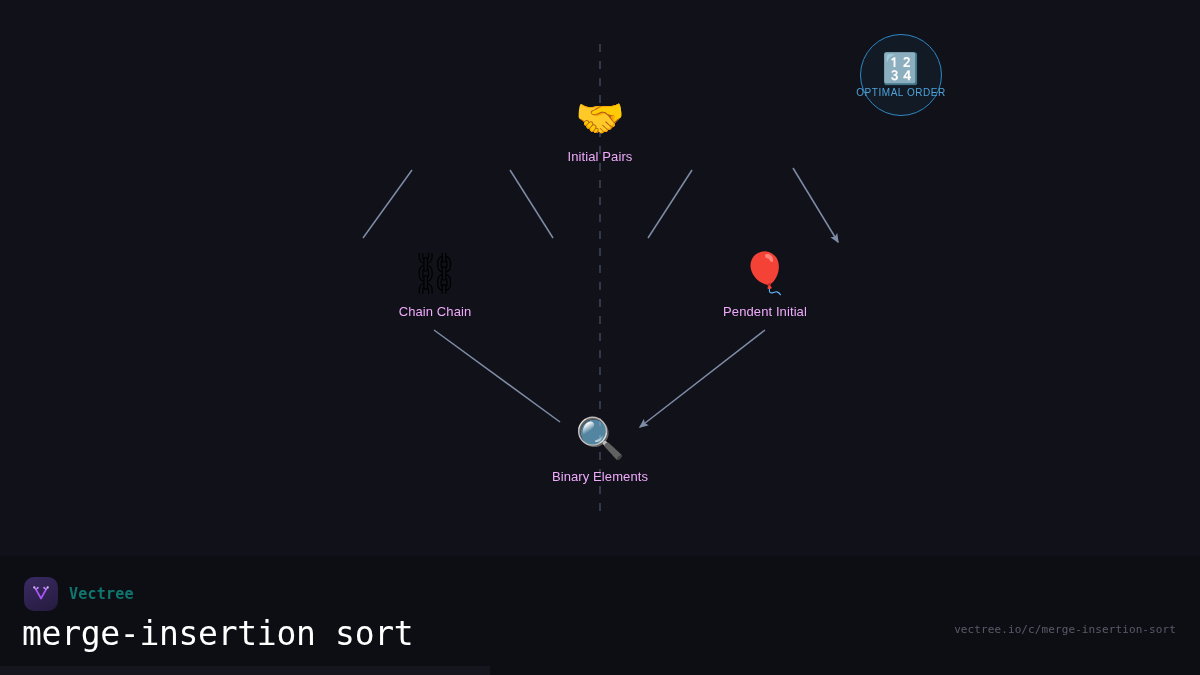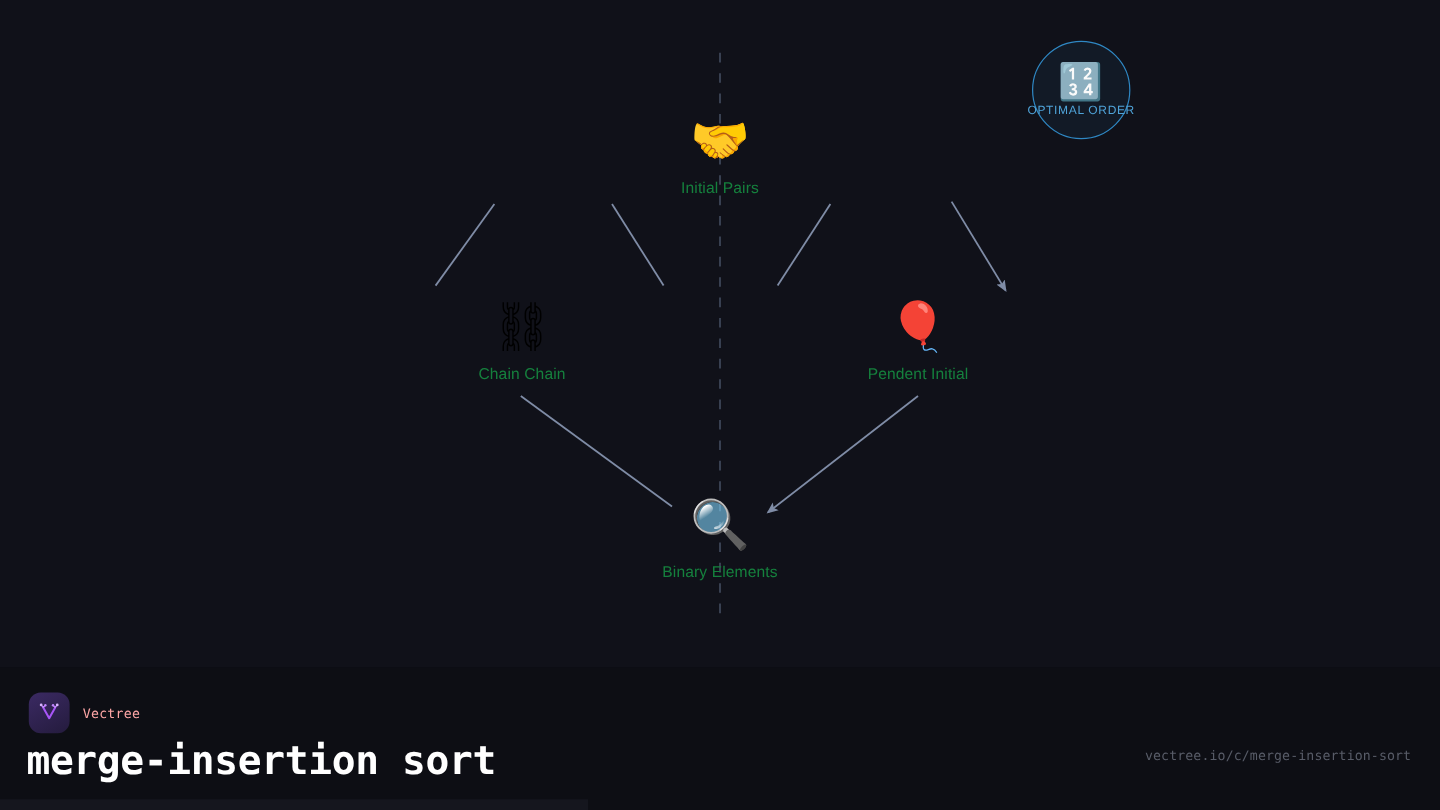--- a/index.html
+++ b/index.html
@@ -50,21 +50,21 @@
     line-height: 44px;
     height: 44px;
     display: flex;
     align-items: center;
     justify-content: center;
     font-family: "DejaVu Sans", sans-serif;
   }
 
   .node-label {
     font-size: 13px;
-    color: #15803d;
+    color: #f0abfc;
     text-align: left;
     white-space: nowrap;
     letter-spacing: 0.1px;
   }
 
   
   #badge {
     position: absolute;
     left: 901px;
     top: 75px;
@@ -127,33 +127,33 @@
     height: 34px;
     border-radius: 10px;
     background: linear-gradient(150deg, #3b2a63 0%, #241b3d 100%);
     display: flex;
     align-items: center;
     justify-content: center;
   }
 
   #brand-name {
     font-family: "DejaVu Sans Mono", monospace;
-    font-size: 11px;
-    font-weight: normal;
-    color: #fca5a5;
+    font-size: 15px;
+    font-weight: bold;
+    color: #0f766e;
     letter-spacing: 0.2px;
   }
 
   #page-title {
     position: absolute;
     left: 22px;
     top: 58px;
     font-family: "DejaVu Sans Mono", monospace;
     font-size: 33px;
-    font-weight: bold;
+    font-weight: normal;
     color: #ffffff;
     letter-spacing: -0.3px;
   }
 
   #footer-url {
     position: absolute;
     right: 24px;
     top: 623px;
     font-family: "DejaVu Sans Mono", monospace;
     font-size: 11px;

